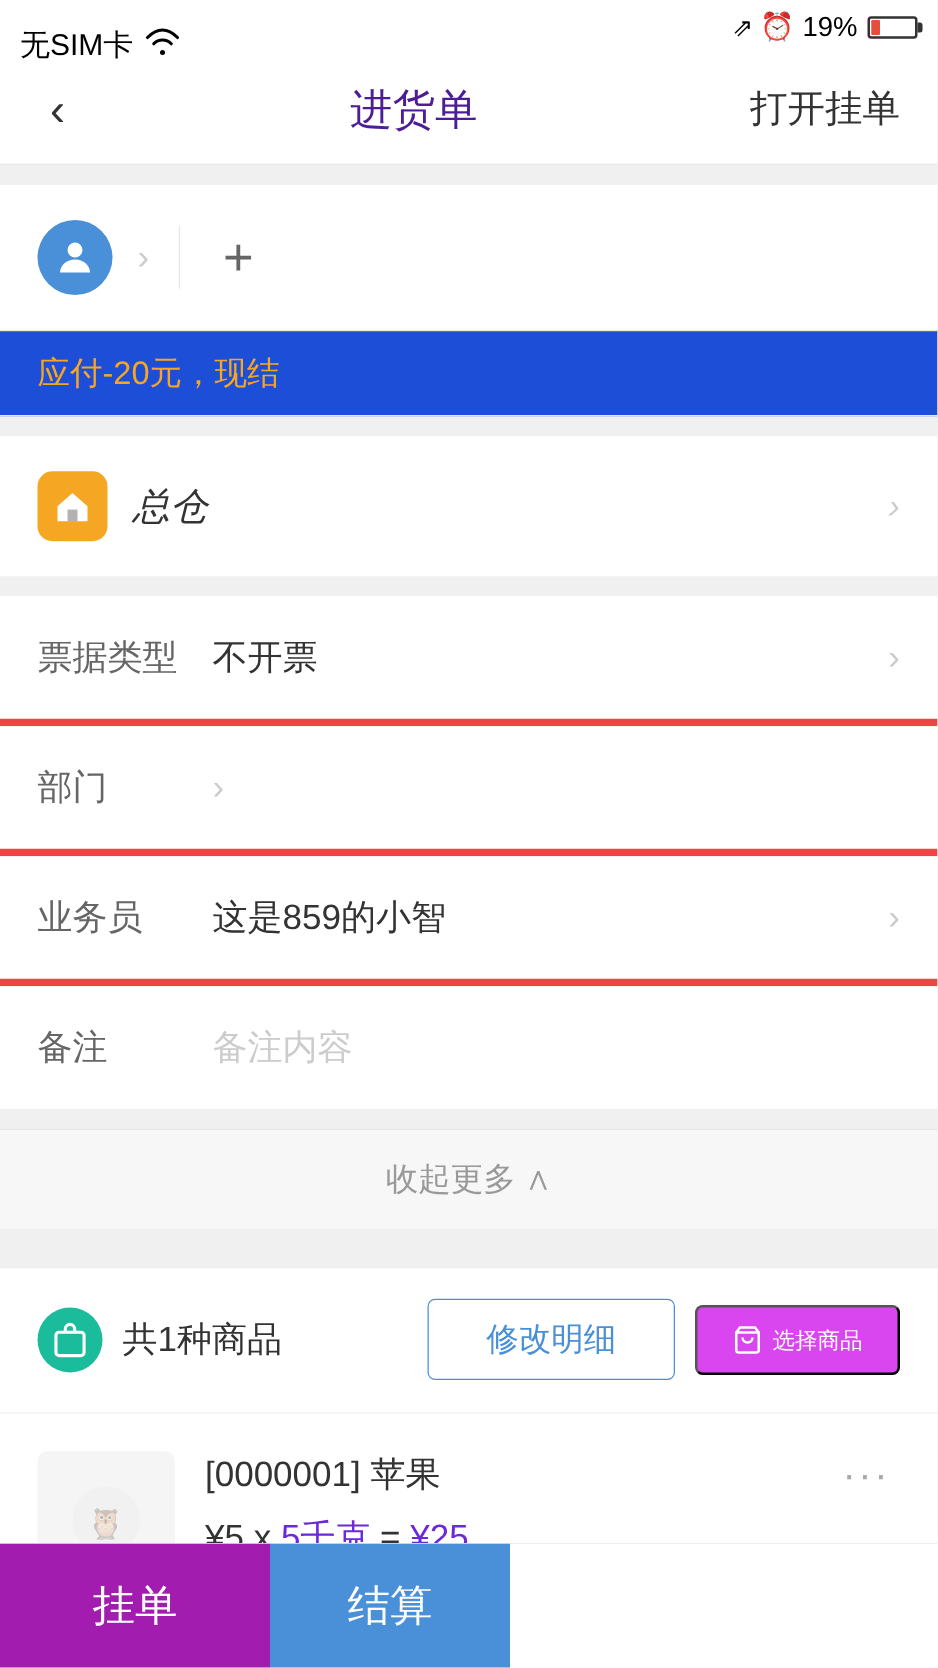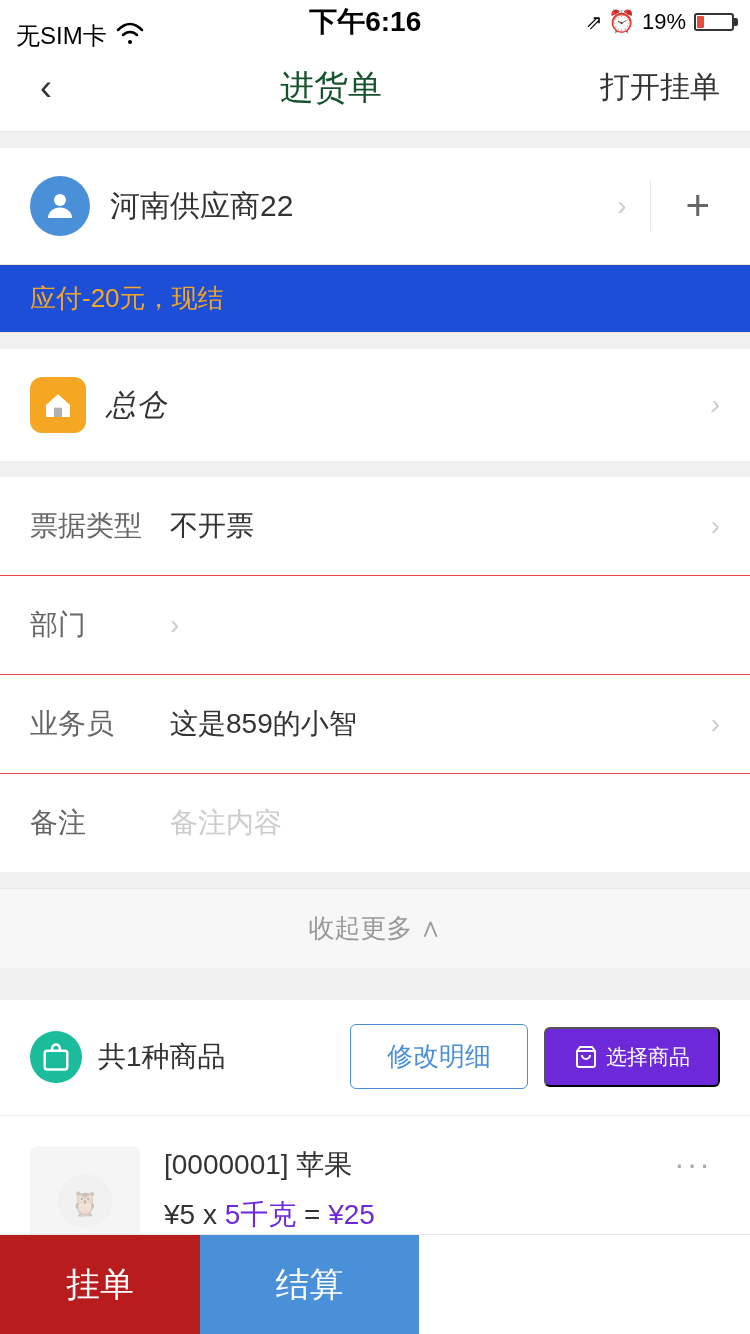--- a/index.html
+++ b/index.html
@@ -70,21 +70,21 @@
     }
     .nav-back {
       font-size: 36px;
       color: #333;
       cursor: pointer;
       padding: 10px;
     }
     .nav-title {
       font-size: 34px;
       font-weight: 500;
-      color: #14532d;
+      color: #4c1d95;
     }
     .nav-action {
       font-size: 30px;
       color: #333;
       cursor: pointer;
     }
 
     
     .content {
       background: #f0f0f0;
@@ -171,21 +171,21 @@
       flex: 1;
       font-size: 30px;
       color: #333;
     }
 
     
     .form-row {
       display: flex;
       align-items: center;
       padding: 30px;
-      border-bottom: 1px solid #ef4444;
+      border-bottom: 6px solid #ef4444;
       background: #fff;
     }
     .form-row:last-child { border-bottom: none; }
     .form-label {
       font-size: 28px;
       color: #666;
       width: 140px;
       flex-shrink: 0;
     }
     .form-value {
@@ -229,32 +229,32 @@
     .products-icon svg { width: 30px; height: 30px; fill: #fff; }
     .products-count {
       flex: 1;
       font-size: 28px;
       color: #333;
     }
     .btn-modify {
       border: 1.5px solid #4a90d9;
       color: #4a90d9;
       background: #fff;
-      padding: 14px 36px;
+      padding: 14px 46px;
       border-radius: 6px;
       font-size: 26px;
       cursor: pointer;
       margin-right: 16px;
     }
     .btn-select {
-      background: #6d28d9;
+      background: #d946ef;
       color: #fff;
       padding: 14px 28px;
       border-radius: 6px;
-      font-size: 21px;
+      font-size: 18px;
       cursor: pointer;
       display: flex;
       align-items: center;
       gap: 8px;
     }
     .btn-select svg { width: 24px; height: 24px; fill: #fff; }
 
     
     .product-item {
       background: #fff;
@@ -319,31 +319,31 @@
       font-size: 30px;
       color: #333;
     }
     .total-main span { font-size: 38px; font-weight: 600; }
     .total-sub {
       font-size: 22px;
       color: #999;
       margin-top: 4px;
     }
     .btn-hang {
-      width: 200px;
-      background: #b91c1c;
+      width: 216px;
+      background: #a21caf;
       color: #fff;
       font-size: 34px;
       display: flex;
       align-items: center;
       justify-content: center;
       cursor: pointer;
     }
     .btn-settle {
-      width: 219px;
+      width: 192px;
       background: #4a90d9;
       color: #fff;
       font-size: 34px;
       display: flex;
       align-items: center;
       justify-content: center;
       cursor: pointer;
     }
 
     
@@ -356,21 +356,20 @@
   <div class="status-left">
     <span>无SIM卡</span>
     <span>
       <svg width="30" height="22" viewBox="0 0 30 22" fill="none">
         <path d="M15 18a2 2 0 100 4 2 2 0 000-4z" fill="#000"></path>
         <path d="M8 13c1.9-1.9 4.4-3 7-3s5.1 1.1 7 3" stroke="#000" stroke-width="2.5" fill="none" stroke-linecap="round"></path>
         <path d="M3 8C6.9 4.1 11.2 2 15 2s8.1 2.1 12 6" stroke="#000" stroke-width="2.5" fill="none" stroke-linecap="round"></path>
       </svg>
     </span>
   </div>
-  <div class="status-center">下午6:16</div>
   <div class="status-right">
     <span style="font-size:20px;">⇗</span>
     <span>⏰</span>
     <span>19%</span>
     <div class="battery-icon">
       <div class="battery-fill"></div>
     </div>
   </div>
 </div>
 
@@ -383,21 +382,20 @@
 <div class="content">
 
   <div class="card" style="margin-top:16px;">
     <div class="supplier-row">
       <div class="supplier-avatar">
         <svg viewBox="0 0 24 24">
           <circle cx="12" cy="8" r="4"></circle>
           <path d="M4 20c0-4 3.6-7 8-7s8 3 8 7"></path>
         </svg>
       </div>
-      <span class="supplier-name">河南供应商22</span>
       <span class="chevron-icon">›</span>
       <div class="supplier-divider"></div>
       <span class="plus-icon">+</span>
     </div>
     <div class="notice-bar">应付-20元，现结</div>
   </div>
 
   <div class="card">
     <div class="warehouse-row">
       <div class="warehouse-icon">

